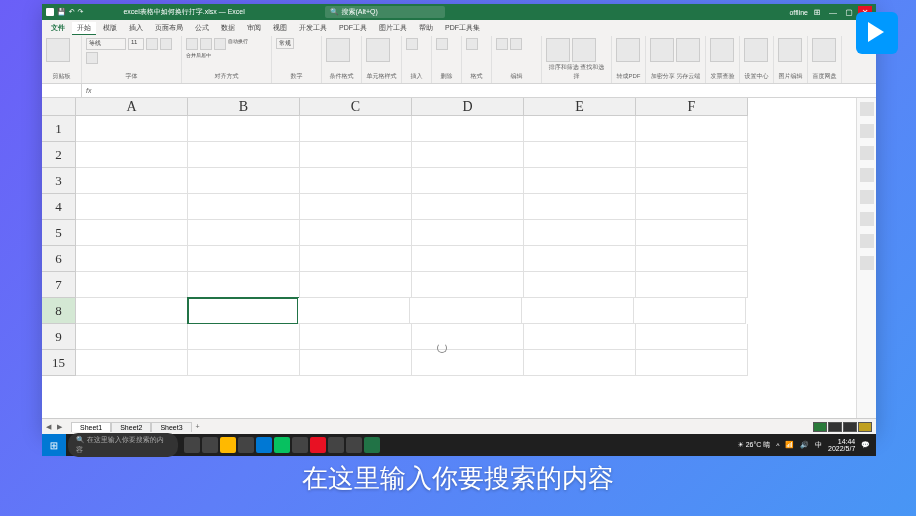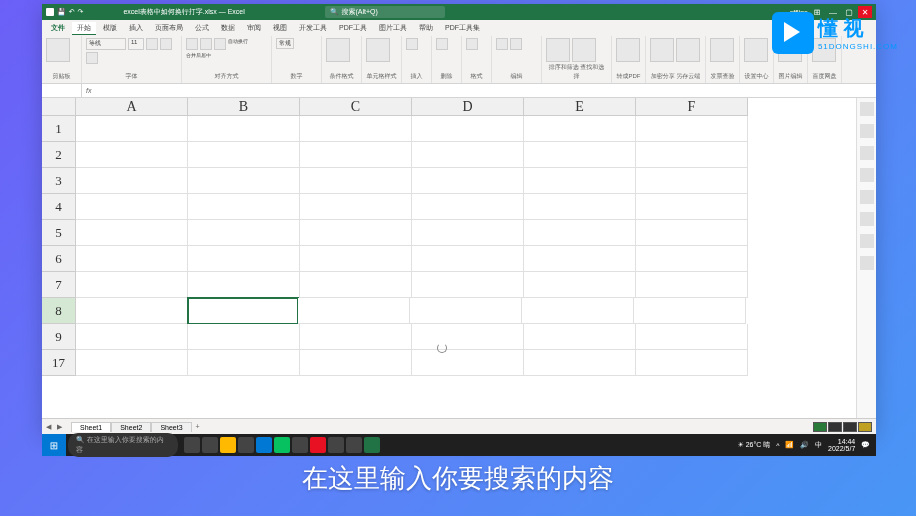--- a/index.html
+++ b/index.html
@@ -219,21 +219,21 @@
       <div class="row-headers" id="row-headers">
           <div class="row-h">1</div>
           <div class="row-h">2</div>
           <div class="row-h">3</div>
           <div class="row-h">4</div>
           <div class="row-h">5</div>
           <div class="row-h">6</div>
           <div class="row-h">7</div>
           <div class="row-h active">8</div>
           <div class="row-h">9</div>
-          <div class="row-h">17</div>
+          <div class="row-h">15</div>
         </div>
       <div class="cells" id="cells">
           <div class="cell-row">
             <div class="cell" style="width: 112px;"></div>
             <div class="cell" style="width: 112px;"></div>
             <div class="cell" style="width: 112px;"></div>
             <div class="cell" style="width: 112px;"></div>
             <div class="cell" style="width: 112px;"></div>
             <div class="cell" style="width: 112px;"></div>
           </div>
@@ -369,17 +369,13 @@
       <div>2022/5/7</div>
     </div>
     <span>💬</span>
   </div>
 </div>
 
 <div class="subtitle">在这里输入你要搜索的内容</div>
 
 <div class="logo">
   <div class="logo-icon"></div>
-  <div class="logo-text">
-    <div class="logo-cn">懂 视</div>
-    <div class="logo-en">51DONGSHI.COM</div>
-  </div>
 </div>
 
 </body></html>

